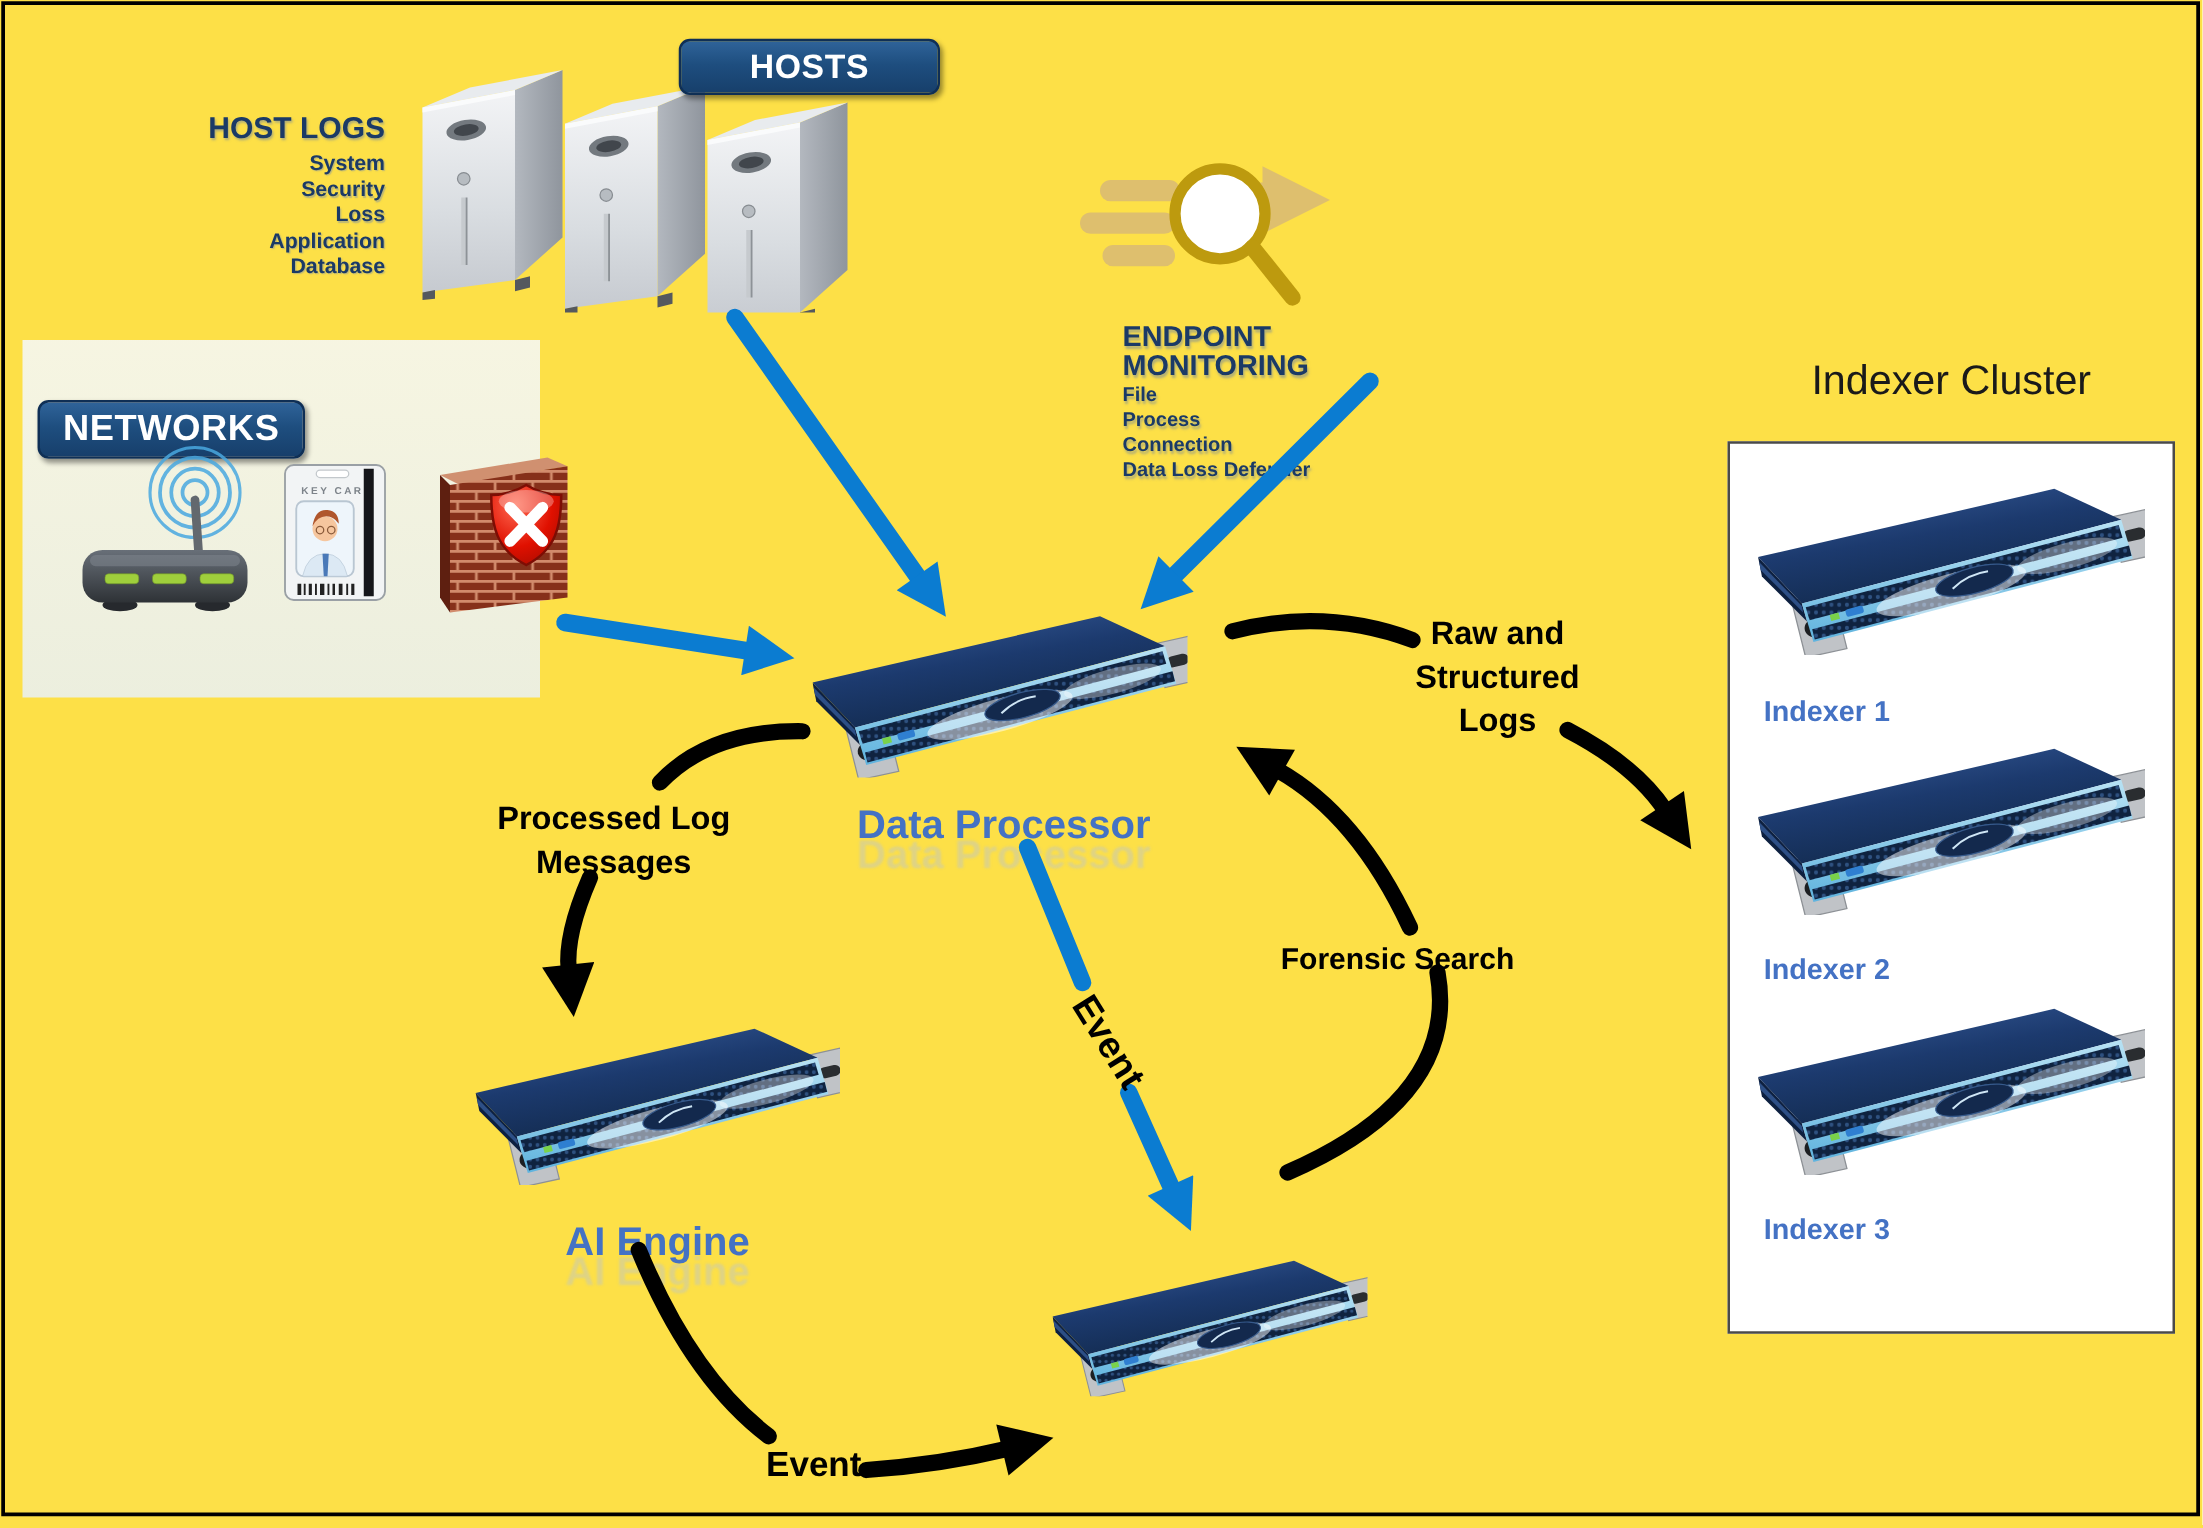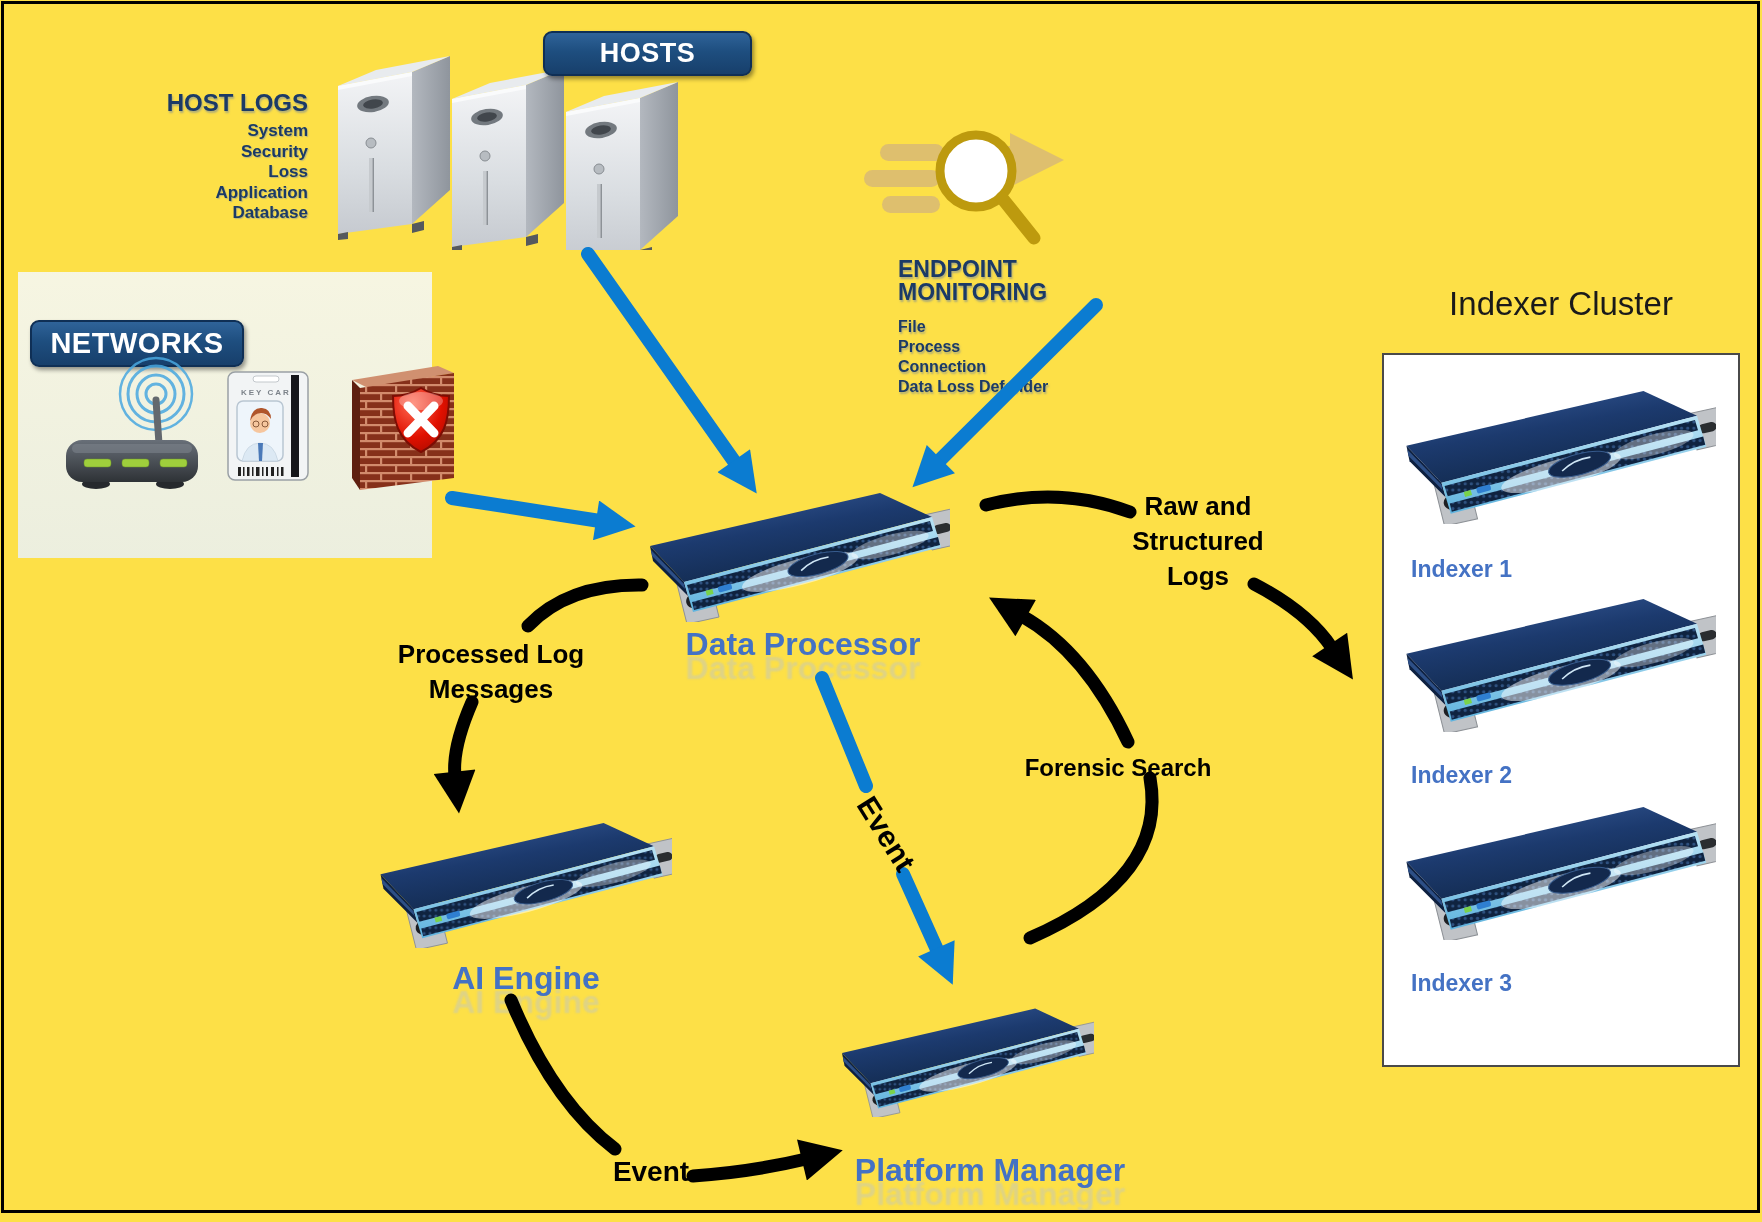--- a/index.html
+++ b/index.html
@@ -16,21 +16,21 @@
 
   .navy{color:#1b3a66;font-weight:bold;text-shadow:1px 2px 2px rgba(110,130,160,.55);}
   .navy-h{font-size:24px;line-height:26px;}
   .navy-h2{font-size:23px;line-height:23px;}
   .navy-items{font-size:17px;line-height:20.5px;margin-top:5px;}
   .navy-items2{font-size:16px;line-height:20px;}
   .navy-items div{text-shadow:1px 1px 1px rgba(120,140,170,.5);}
   .pre{white-space:pre;}
 
   .nodelabel{color:#4472c4;font-weight:bold;font-size:32px;text-align:center;
-             text-shadow:0 24px 2px rgba(185,195,210,.45);}
+             text-shadow:0 24px 2px rgba(185,195,210,.45);margin-top:15px;}
   .idxlabel{color:#4472c4;font-weight:bold;font-size:23px;text-align:left;}
 
   .black-label{color:#000;font-weight:bold;text-align:center;}
 
   .cluster-box{border:2px solid #4a4a4a;background:#fff;}
   .cluster-title{font-size:33px;color:#1a1a1a;text-align:center;font-weight:normal;}
 
   .net-tint{background:linear-gradient(180deg,#f5f9fd 0%,#e9f1f9 100%);opacity:.85;}
 
   .rot-event{transform:rotate(58deg);transform-origin:center;}
@@ -149,21 +149,21 @@
     </g>
     <polygon points="96,20 146,20 146,7 200,34 146,61 146,48 96,48" fill="#debf6e"></polygon>
     <g>
       <circle cx="112" cy="45" r="36" fill="#ffffff" stroke="#bd9a0e" stroke-width="9"></circle>
       <line x1="138" y1="72" x2="170" y2="112" stroke="#bd9a0e" stroke-width="13" stroke-linecap="round"></line>
     </g>
   </svg>
 
   <div class="abs" style="left:898px;top:258px;width:260px;">
     <div class="navy navy-h2">ENDPOINT MONITORING</div>
-    <div class="navy navy-items2" style="margin-top:13px;">
+    <div class="navy navy-items2" style="margin-top:3px;">
       <div>File</div>
       <div>Process</div>
       <div>Connection</div>
       <div>Data Loss Defender</div>
     </div>
   </div>
 
   <div class="abs badge" style="left:30px;top:320px;width:210px;height:43px;font-size:29px;">
     <span>NETWORKS</span>
   </div>
@@ -243,21 +243,20 @@
     </svg>
   <svg class="abs" style="left:1406px;top:596px" width="310" height="136" viewBox="0 0 300 132">
       <use href="#rack"></use>
     </svg>
   <svg class="abs" style="left:1406px;top:804px" width="310" height="136" viewBox="0 0 300 132">
       <use href="#rack"></use>
     </svg>
 
   <div class="abs nodelabel" style="left:653px;top:626px;width:300px;">Data Processor</div>
   <div class="abs nodelabel" style="left:380px;top:960px;width:292px;">AI Engine</div>
-  <div class="abs nodelabel" style="left:840px;top:1152px;width:300px;">Platform Manager</div>
   <div class="abs idxlabel" style="left:1411px;top:556px;width:300px;">Indexer 1</div>
   <div class="abs idxlabel" style="left:1411px;top:762px;width:300px;">Indexer 2</div>
   <div class="abs idxlabel" style="left:1411px;top:970px;width:300px;">Indexer 3</div>
 
   <svg class="abs" style="left:0;top:0;pointer-events:none" width="1762" height="1222" viewBox="0 0 1762 1222">
     <defs>
       <marker id="mBlue" viewBox="0 0 10 10" refX="1" refY="5" markerUnits="userSpaceOnUse" markerWidth="46" markerHeight="40" orient="auto">
         <path d="M0 0 L10 5 L0 10 z" fill="#0b7cd1"></path>
       </marker>
       <marker id="mBlack" viewBox="0 0 10 10" refX="1" refY="5" markerUnits="userSpaceOnUse" markerWidth="48" markerHeight="42" orient="auto">

